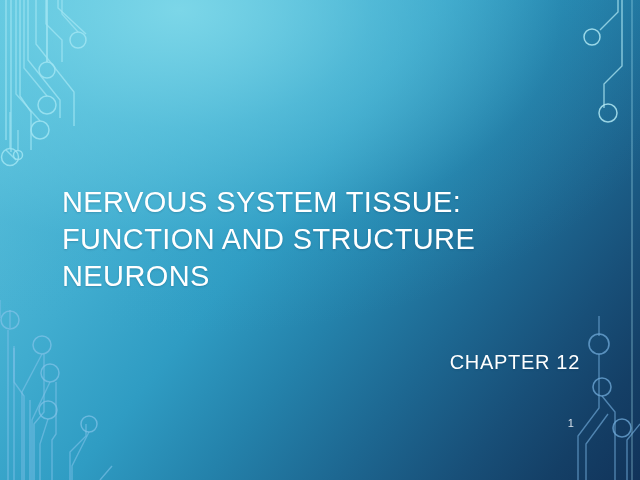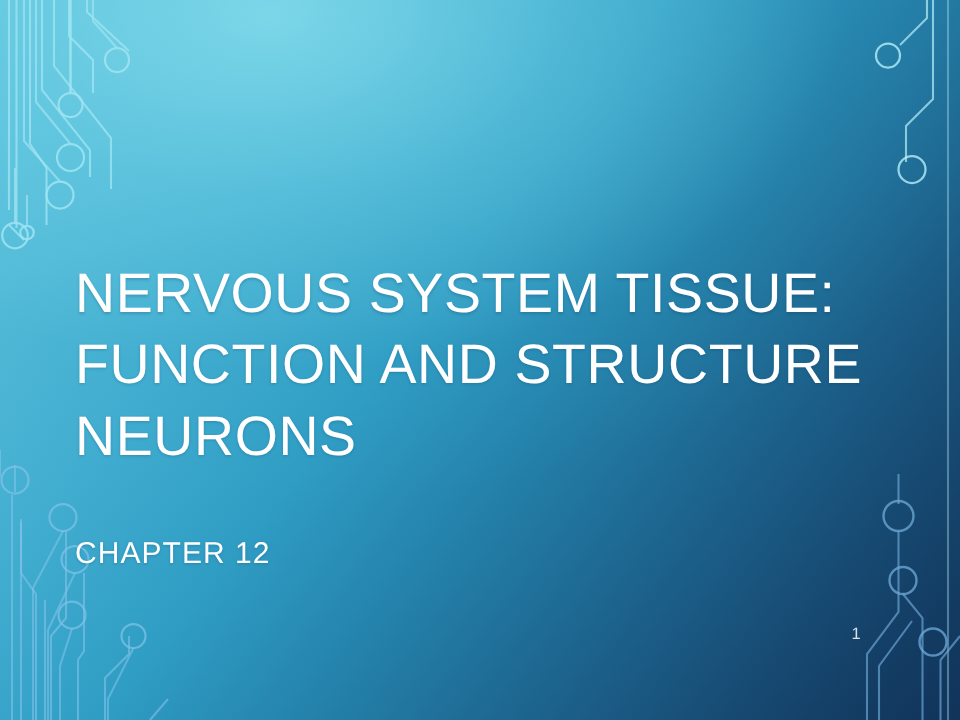--- a/index.html
+++ b/index.html
@@ -37,39 +37,40 @@
   }
 
   
   .text-area {
     position: absolute;
     left: 50px;
     top: 172px;
     width: 530px;
   }
   .slide-title {
-    margin: 0;
+    margin: 12px;
     color: #ffffff;
-    font-size: 37px;
+    font-size: 29px;
     line-height: 1.28;
     font-weight: 400;
     letter-spacing: 0.4px;
     text-transform: uppercase;
     white-space: pre-line;
     text-shadow: 0 1px 2px rgba(10,50,80,0.22);
   }
   .slide-subtitle {
     margin: 0;
     padding-top: 44px;
     color: #ffffff;
     font-size: 20px;
     font-weight: 400;
     letter-spacing: 0.7px;
     text-transform: uppercase;
     text-shadow: 0 1px 2px rgba(10,50,80,0.22);
+    text-align: right;
   }
 
   
   .slide-number {
     position: absolute;
     left: 560px;
     top: 417px;
     width: 22px;
     text-align: center;
     color: #e8eef6;

